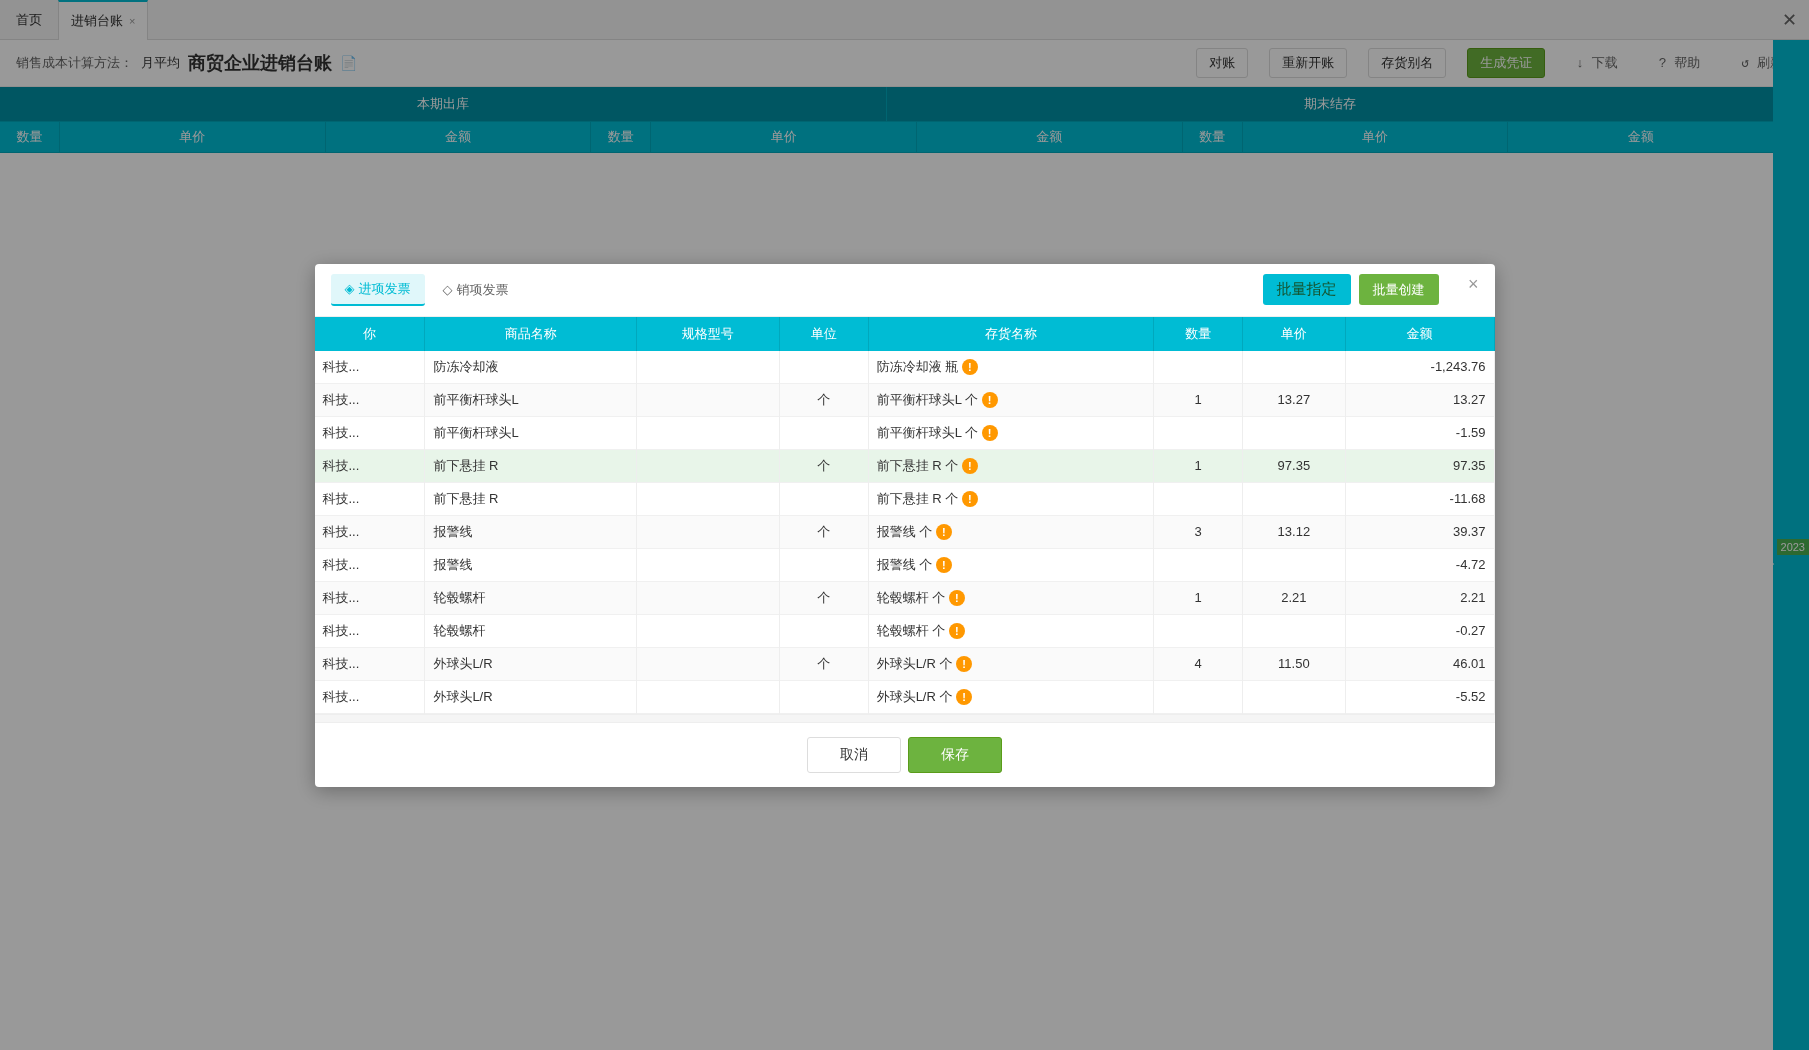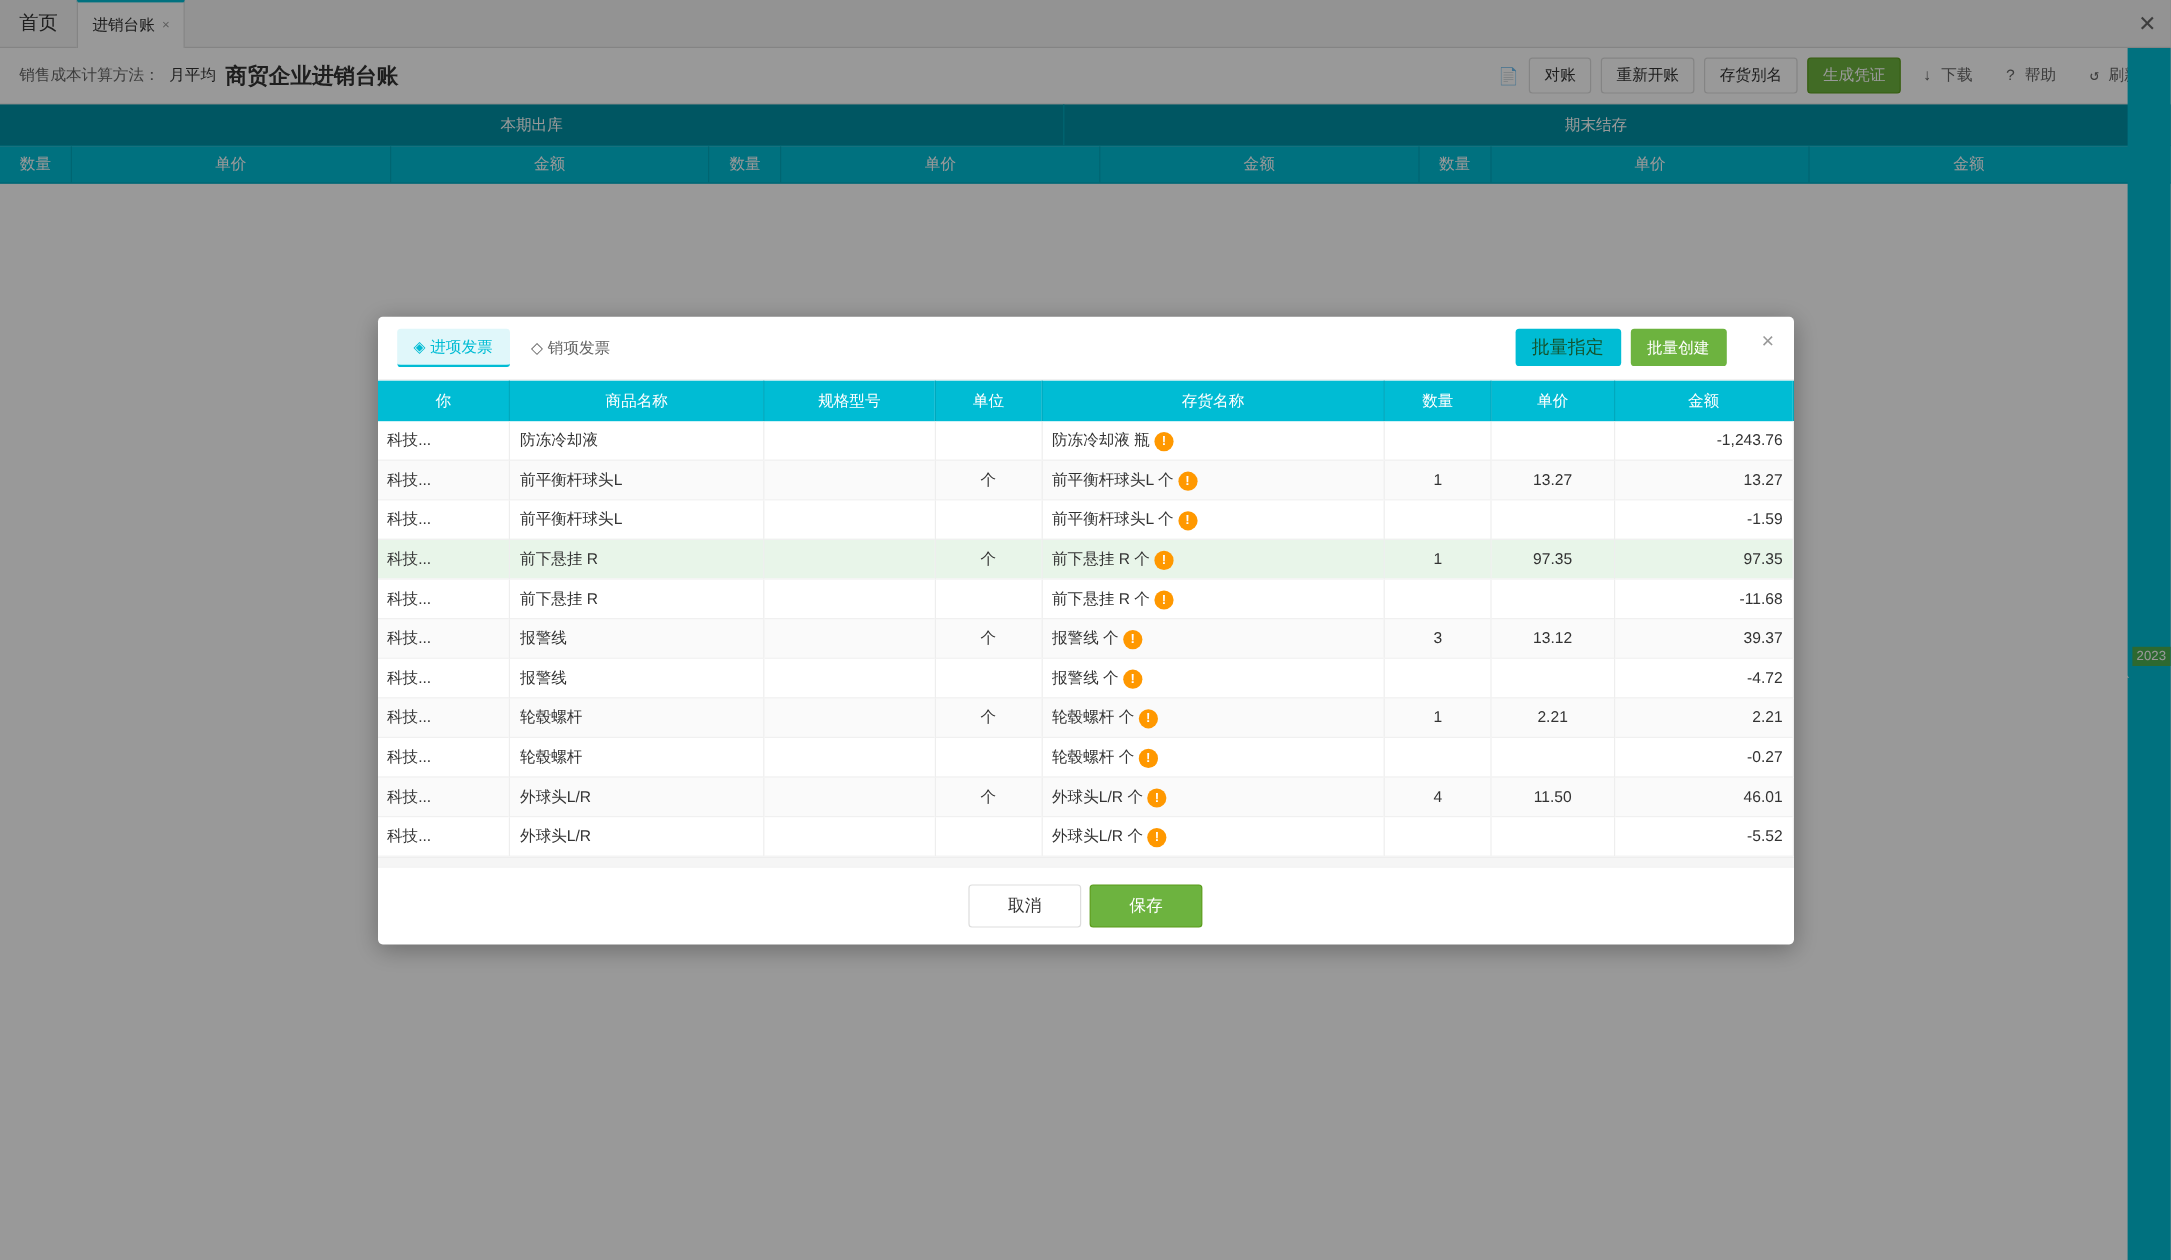--- a/index.html
+++ b/index.html
@@ -13,21 +13,21 @@
       background: #f5f5f5;
       border-bottom: 1px solid #ddd;
       padding: 0 0 0 0;
     }
     .tab-home {
       padding: 0 16px;
       height: 40px;
       line-height: 40px;
       color: #333;
       cursor: pointer;
-      font-size: 16px;
+      font-size: 13px;
     }
     .tab-active {
       background: #fff;
       border-top: 2px solid #00bcd4;
       border-left: 1px solid #ddd;
       border-right: 1px solid #ddd;
       padding: 0 12px;
       height: 40px;
       line-height: 40px;
       color: #333;
@@ -71,26 +71,26 @@
     .sub-header-label { color: #666; font-size: 13px; }
     .sub-header-value { color: #333; font-size: 13px; }
     .page-title {
       flex: 1;
       text-align: center;
       font-size: 18px;
       font-weight: bold;
       color: #333;
       display: flex;
       align-items: center;
-      justify-content: space-between;
+      justify-content: flex-start;
       gap: 8px;
     }
     .toolbar-buttons {
       display: flex;
-      gap: 8px;
+      gap: 21px;
     }
     .btn-outline {
       padding: 5px 12px;
       border: 1px solid #ddd;
       background: #fff;
       border-radius: 3px;
       cursor: pointer;
       font-size: 13px;
       color: #333;
     }

